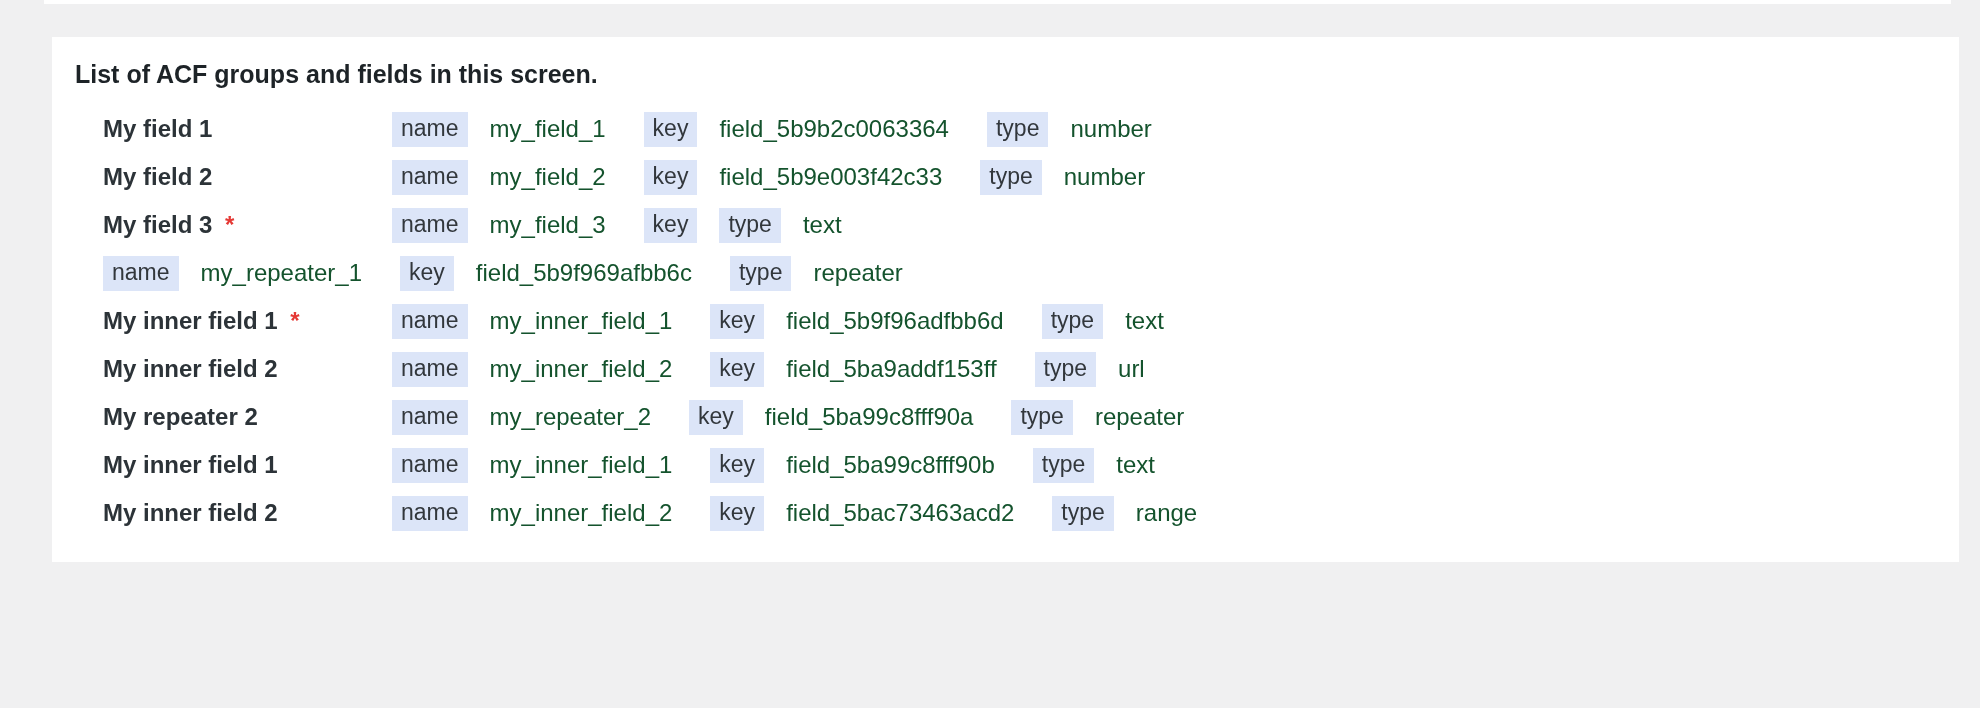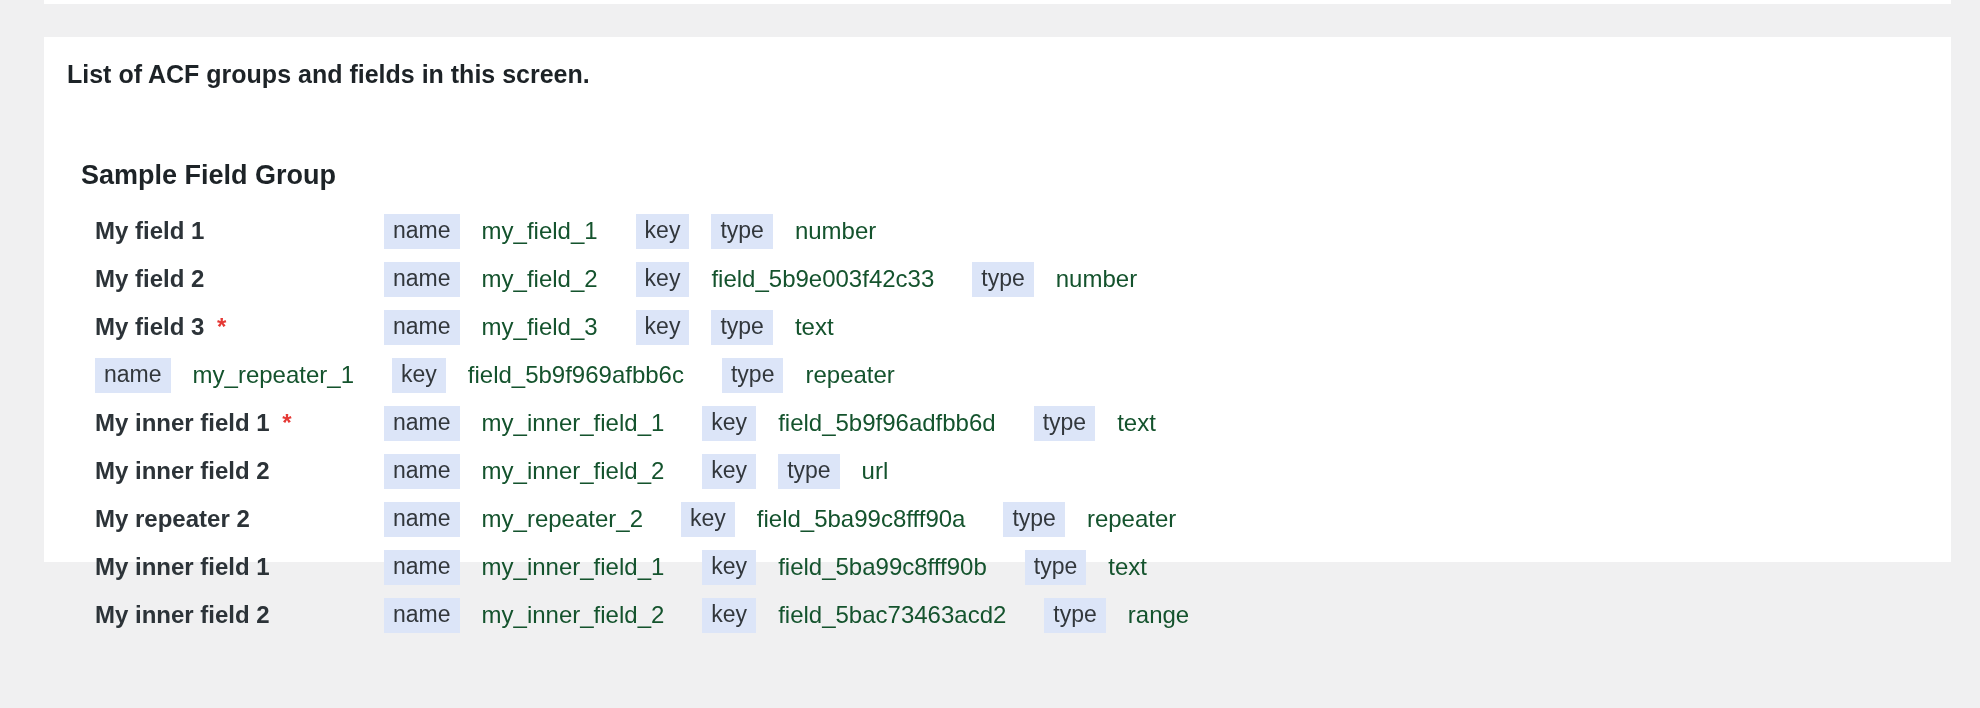--- a/index.html
+++ b/index.html
@@ -15,21 +15,21 @@
   .top-strip {
     position: absolute;
     left: 44px;
     top: 0;
     width: 1907px;
     height: 4px;
     background: #ffffff;
   }
   .panel {
     position: absolute;
-    left: 44px;
+    left: 52px;
     top: 37px;
     width: 1907px;
     height: 525px;
     background: #ffffff;
   }
   .heading {
     margin: 23px 0 0 23px;
     font-size: 25px;
     line-height: 29px;
     font-weight: bold;
@@ -82,28 +82,28 @@
   }
 </style>
 </head>
 <body>
 
 <div class="top-strip"></div>
 
 <div class="panel">
   <div class="heading">List of ACF groups and fields in this screen.</div>
 
-  <div class="group-title">Sample Field Group</div>
 
   <div class="rows">
       <div class="field-row">
         <div class="field-label"><span>My field 1</span></div>
         <span class="badge">name</span>
         <span class="field-value">my_field_1</span>
         <span class="badge">key</span>
+        <span class="field-value">field_5b9b2c0063364</span>
         <span class="badge">type</span>
         <span class="field-value">number</span>
       </div>
       <div class="field-row">
         <div class="field-label"><span>My field 2</span></div>
         <span class="badge">name</span>
         <span class="field-value">my_field_2</span>
         <span class="badge">key</span>
         <span class="field-value">field_5b9e003f42c33</span>
         <span class="badge">type</span>
@@ -132,20 +132,21 @@
         <span class="badge">key</span>
         <span class="field-value">field_5b9f96adfbb6d</span>
         <span class="badge">type</span>
         <span class="field-value">text</span>
       </div>
       <div class="field-row">
         <div class="field-label"><span>My inner field 2</span></div>
         <span class="badge">name</span>
         <span class="field-value">my_inner_field_2</span>
         <span class="badge">key</span>
+        <span class="field-value">field_5ba9addf153ff</span>
         <span class="badge">type</span>
         <span class="field-value">url</span>
       </div>
       <div class="field-row">
         <div class="field-label"><span>My repeater 2</span></div>
         <span class="badge">name</span>
         <span class="field-value">my_repeater_2</span>
         <span class="badge">key</span>
         <span class="field-value">field_5ba99c8fff90a</span>
         <span class="badge">type</span>

